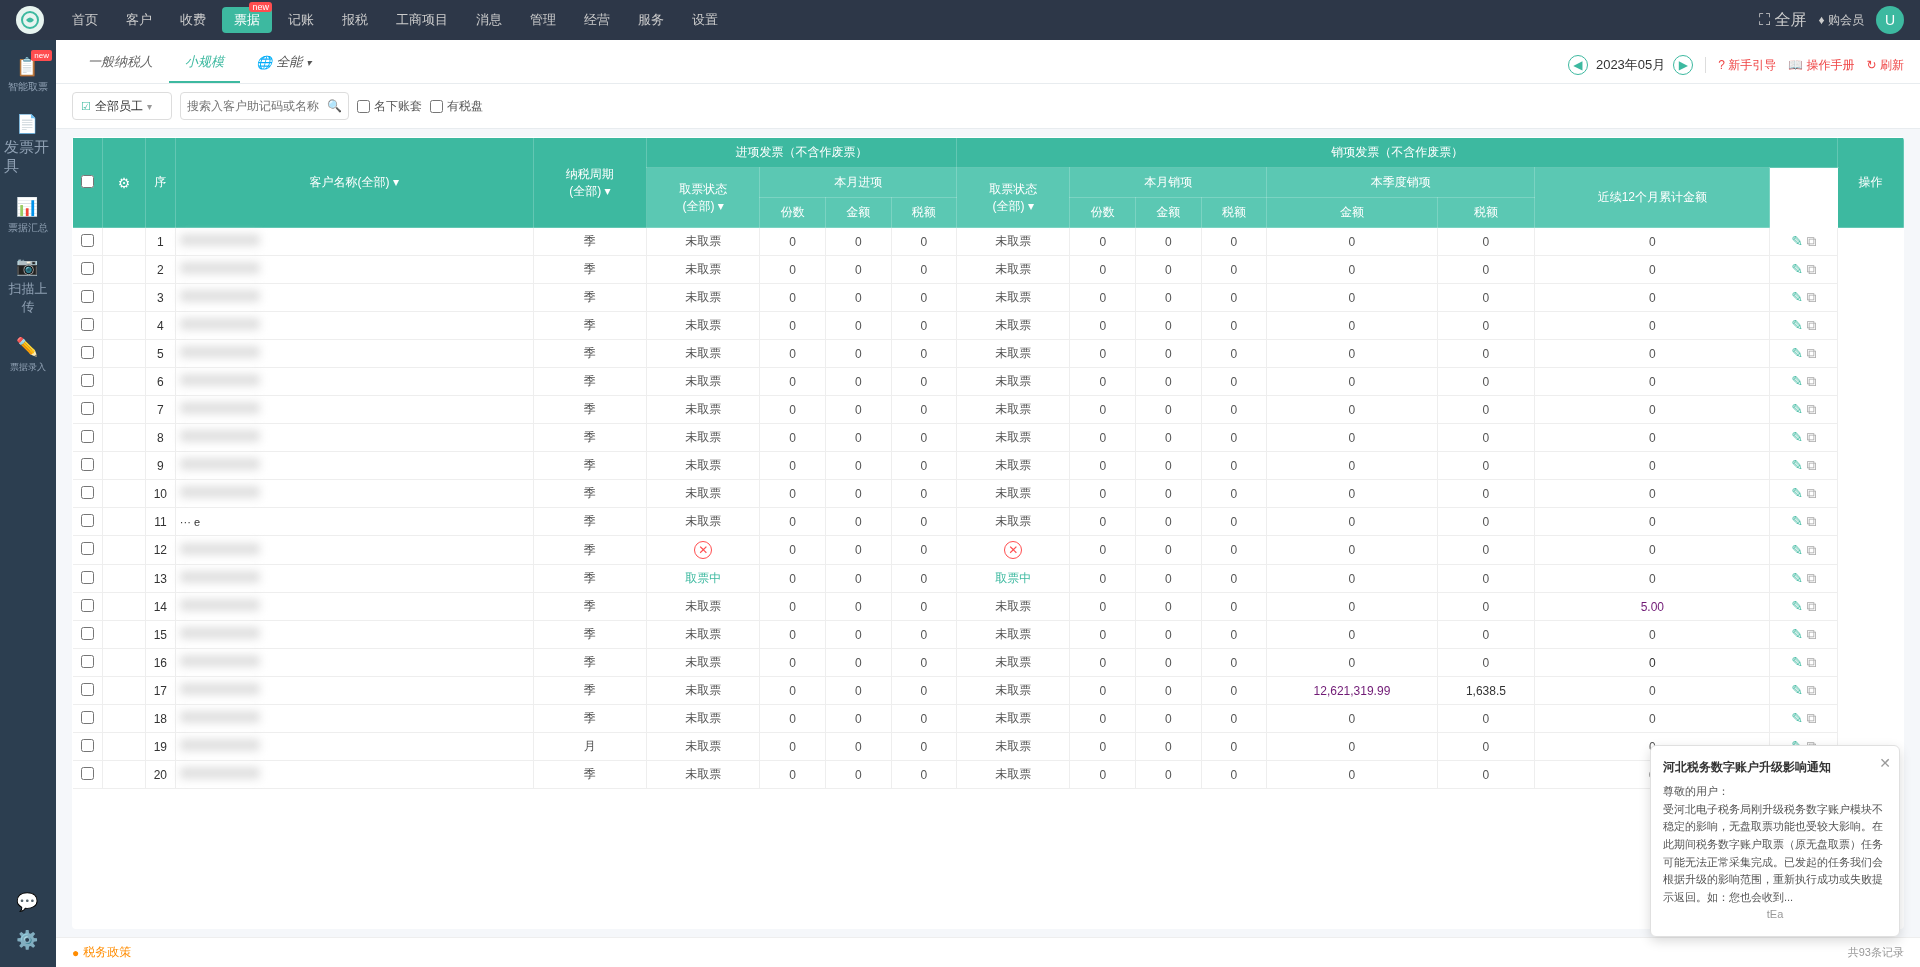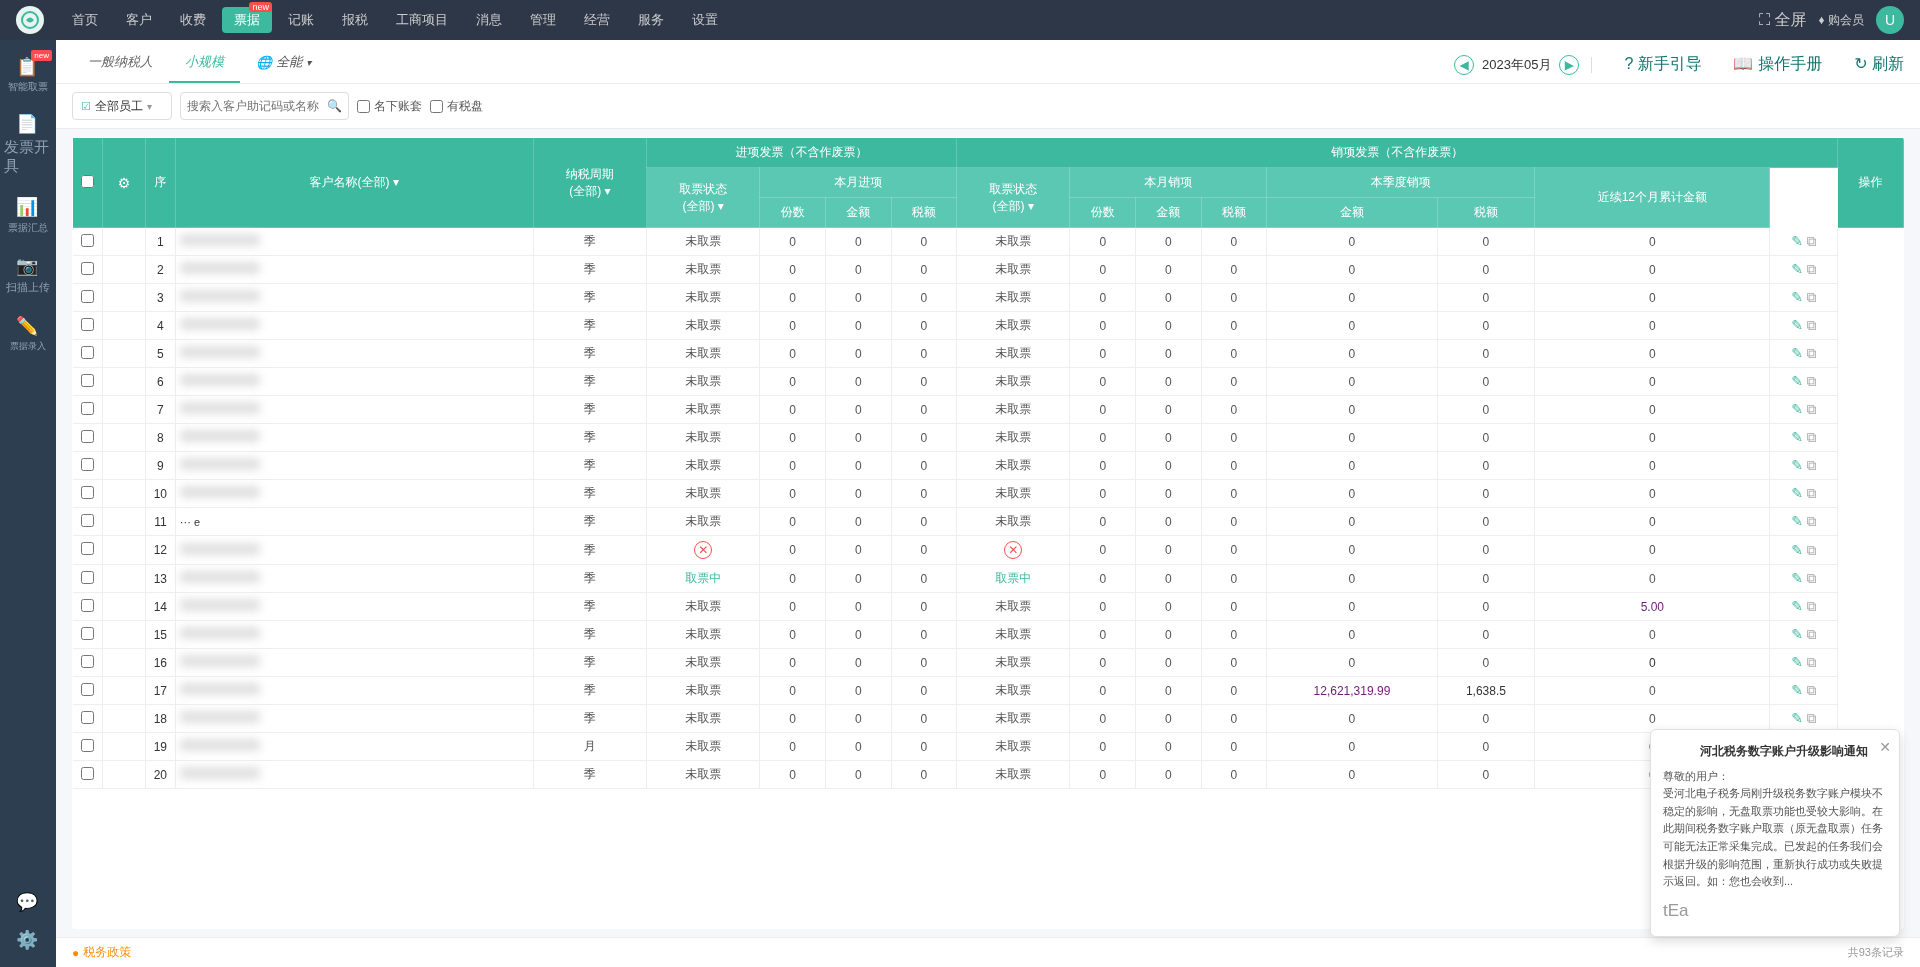--- a/index.html
+++ b/index.html
@@ -40,21 +40,21 @@
     .employee-select { display: flex; align-items: center; border: 1px solid #ddd; border-radius: 4px; height: 28px; padding: 0 8px; gap: 4px; cursor: pointer; font-size: 12px; min-width: 100px; background: #fff; }
     .search-box { display: flex; align-items: center; border: 1px solid #ddd; border-radius: 4px; height: 28px; padding: 0 6px; }
     .search-box input { border: none; outline: none; font-size: 12px; width: 140px; color: #999; }
     .search-icon { color: #999; }
     .checkbox-label { display: flex; align-items: center; gap: 4px; font-size: 12px; color: #555; cursor: pointer; }
     .checkbox-label input { cursor: pointer; }
     .btn-primary { background: #ff8c00; color: #fff; border: none; border-radius: 4px; padding: 5px 16px; cursor: pointer; font-size: 12px; white-space: nowrap; }
     .btn-secondary { background: #3db9a0; color: #fff; border: none; border-radius: 4px; padding: 5px 16px; cursor: pointer; font-size: 12px; white-space: nowrap; }
     .btn-dropdown { background: #3db9a0; color: #fff; border: none; border-radius: 4px; padding: 5px 10px; cursor: pointer; font-size: 12px; display: flex; align-items: center; gap: 2px; }
     .toolbar-right { margin-left: auto; display: flex; align-items: center; gap: 6px; }
-    .action-link { color: #0f766e; font-size: 16px; cursor: pointer; display: flex; align-items: center; gap: 3px; margin-left: 20px; }
+    .action-link { color: #ef4444; font-size: 12px; cursor: pointer; display: flex; align-items: center; gap: 3px; }
     .divider-v { width: 1px; height: 16px; background: #ddd; }
 
     
     .table-container { flex: 1; overflow: auto; padding: 0; background: #fff; margin: 8px 16px; border-radius: 4px; }
     table { width: 100%; border-collapse: collapse; font-size: 12px; }
     thead tr th { background: #3db9a0; color: #fff; text-align: center; padding: 6px 4px; font-weight: normal; border: 1px solid rgba(255,255,255,0.2); white-space: nowrap; }
     thead tr.sub-header th { background: #5bc8b3; }
     tbody tr td { text-align: center; padding: 5px 4px; border-bottom: 1px solid #eee; border-right: 1px solid #eee; color: #555; white-space: nowrap; }
     tbody tr td.left { text-align: left; }
     .status-normal { color: #555; }
@@ -67,22 +67,22 @@
     th.check-col { width: 30px; }
     td.num-col { width: 30px; color: #333; }
     .settings-icon { color: #fff; font-size: 14px; cursor: pointer; }
 
     
     .bottom-bar { background: #fff; padding: 6px 16px; font-size: 12px; color: #ff8c00; display: flex; align-items: center; gap: 4px; border-top: 1px solid #eee; }
 
     
     .notification-popup { position: fixed; right: 20px; bottom: 60px; width: 240px; background: #fff; border: 1px solid #e0e0e0; border-radius: 6px; padding: 12px; box-shadow: 0 4px 12px rgba(0,0,0,0.15); font-size: 11px; color: #444; line-height: 1.6; }
     .notification-popup .close-btn { position: absolute; top: 6px; right: 8px; cursor: pointer; color: #999; font-size: 14px; }
-    .notification-title { font-size: 12px; font-weight: bold; color: #333; margin-bottom: 6px; margin-left: 37px; }
-    .notification-footer { text-align: left; font-size: 17px; color: #999; margin-top: 6px; }
+    .notification-title { font-size: 12px; font-weight: bold; color: #333; margin-bottom: 6px; }
+    .notification-footer { text-align: center; font-size: 11px; color: #999; margin-top: 0; }
 
     
     ::-webkit-scrollbar { width: 6px; height: 6px; }
     ::-webkit-scrollbar-track { background: #f1f1f1; }
     ::-webkit-scrollbar-thumb { background: #ccc; border-radius: 3px; }
 
     .sub-nav-globe { display: flex; align-items: center; gap: 4px; color: #555; font-size: 13px; cursor: pointer; }
 
     .highlight-num { color: #701a75; cursor: pointer; }
   </style>
@@ -129,21 +129,21 @@
     <div class="sidebar-item">
       <span class="icon">📄</span>
       <span style="font-size:15px;">发票开具</span>
     </div>
     <div class="sidebar-item">
       <span class="icon">📊</span>
       <span style="font-size:10px;">票据汇总</span>
     </div>
     <div class="sidebar-item">
       <span class="icon">📷</span>
-      <span style="font-size:11px;">扫描上传</span>
+      <span style="font-size:13px;text-align:center;">扫描上传</span>
     </div>
     <div class="sidebar-item">
       <span class="icon">✏️</span>
       <span style="font-size:9px;">票据录入</span>
     </div>
     <div style="margin-top:auto;">
       <div class="sidebar-item">
         <span class="icon">💬</span>
       </div>
       <div class="sidebar-item">

